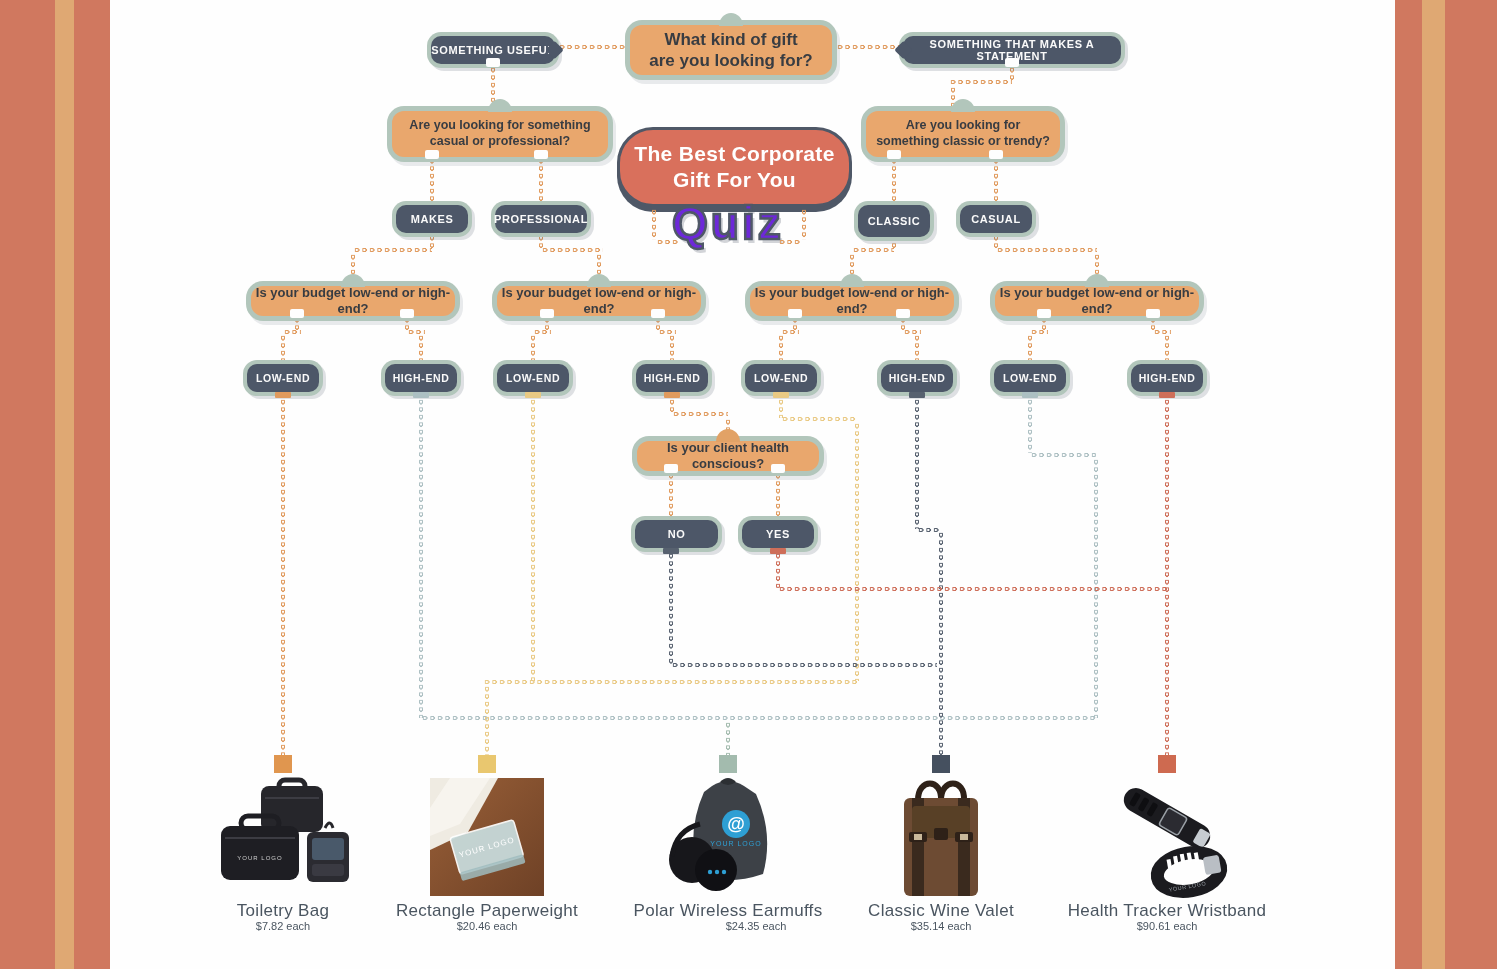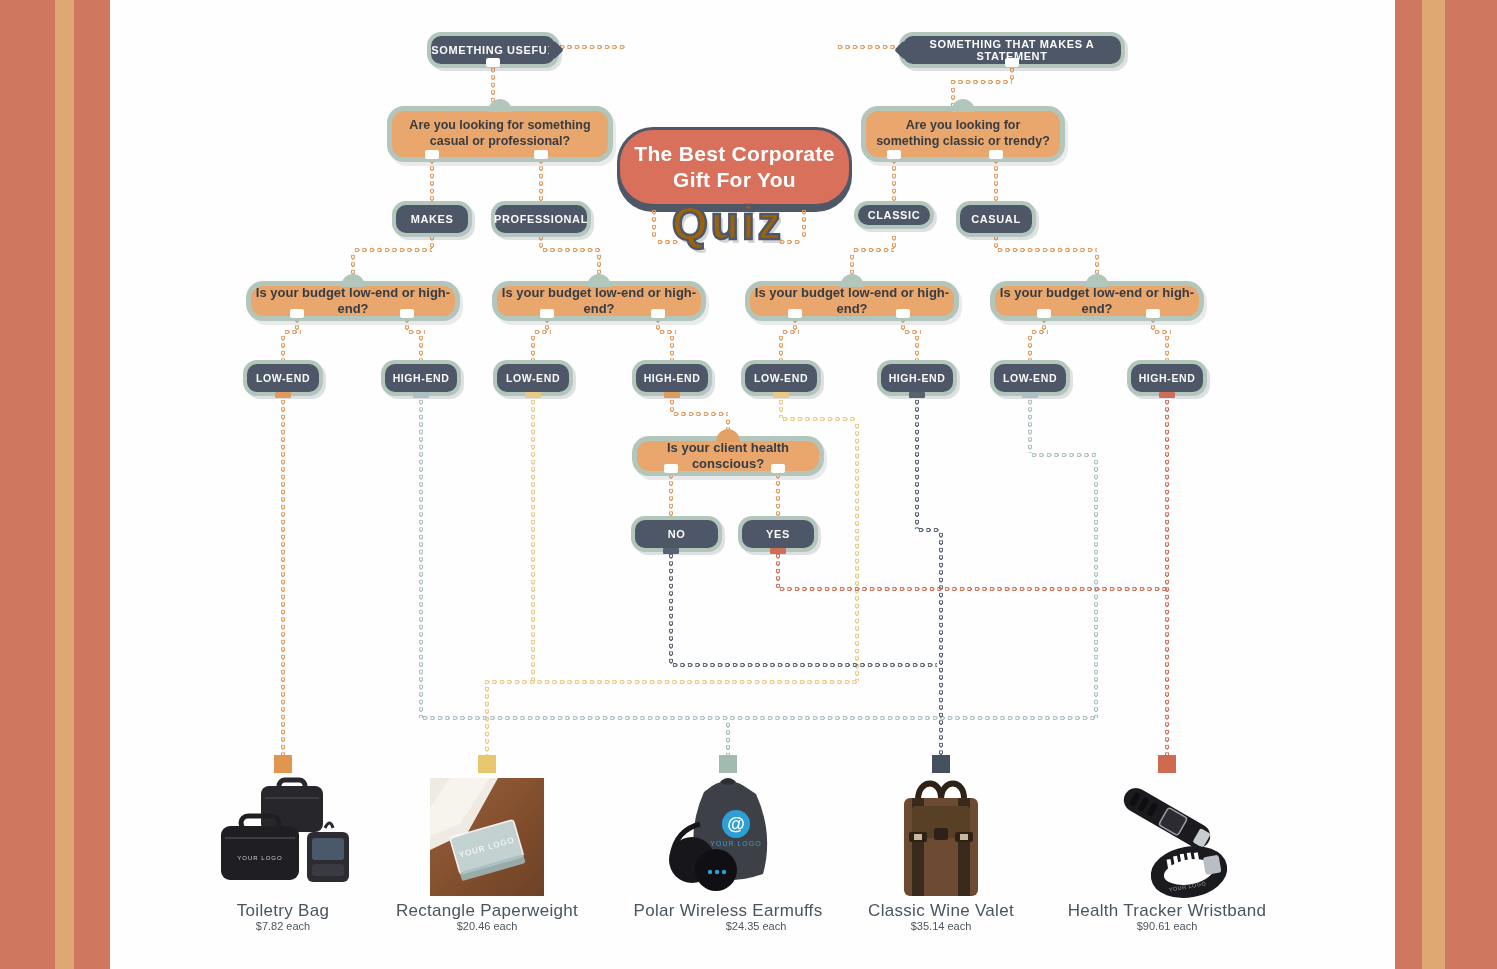--- a/index.html
+++ b/index.html
@@ -21,21 +21,21 @@
   .qbox{position:absolute;background:#E9A76D;color:#383C42;border-radius:12px;
         box-shadow:0 0 0 5px #B2C6BB, 3px 4px 0 5px rgba(77,87,104,.12);
         display:flex;align-items:center;justify-content:center;text-align:center;
         font-weight:bold;line-height:1.25;}
   .qbox::before{content:'';position:absolute;top:-12px;left:50%;margin-left:-12px;width:24px;height:13px;
         background:#B2C6BB;border-radius:50% 50% 0 0 / 100% 100% 0 0;}
   .qbox.obump::before{background:#E2A266;}
   .titlebox{position:absolute;background:#D9705C;border:3px solid #4F5867;border-radius:36px;
         box-shadow:0 5px 0 0 #4F5867;display:flex;flex-direction:column;align-items:center;justify-content:center;
         color:#fff;font-weight:bold;font-size:21px;line-height:1.25;text-align:center;letter-spacing:.3px;}
-  .quiz{position:absolute;font-size:46px;font-weight:bold;color:#a16207;letter-spacing:3px;
+  .quiz{position:absolute;font-size:46px;font-weight:bold;color:#6d28d9;letter-spacing:3px;
         -webkit-text-stroke:2.5px #4F5867;text-shadow:3px 4px 0 rgba(79,88,103,.25);}
   .wtab{position:absolute;width:14px;height:9px;background:#FEFEFE;border-radius:2px;}
   .ctab{position:absolute;width:16px;height:6px;border-radius:1px;}
   .sq{position:absolute;width:18px;height:18px;}
   .product{position:absolute;}
   .pname{position:absolute;color:#4A5560;font-size:17px;text-align:center;letter-spacing:.3px;}
   .pprice{position:absolute;color:#4A5560;font-size:11px;text-align:center;}
 </style>
 </head>
 <body>
@@ -128,20 +128,26 @@
   <div class="dh" style="--c:#57616F;left:917px;top:526px;width:24px"></div>
   <div class="dv" style="--c:#57616F;left:937px;top:531px;height:224px"></div>
 
   <div class="dv" style="--c:#CE6E59;left:774px;top:552px;height:36px"></div>
   <div class="dh" style="--c:#CE6E59;left:778px;top:585px;width:389px"></div>
   <div class="dv" style="--c:#CE6E59;left:1163px;top:398px;height:357px"></div>
 
   <div class="pill point-r" style="left:431px;top:36px;width:124px;height:28px">
       <span>SOMETHING USEFUL</span>
     </div>
+  <div class="qbox" style="left:630px;top:25px;width:202px;height:50px;font-size:17px">
+    <div>
+        <div>What kind of gift</div>
+        <div>are you looking for?</div>
+      </div>
+  </div>
   <div class="pill point-l" style="left:903px;top:36px;width:218px;height:28px">
       <span>SOMETHING THAT MAKES A STATEMENT</span>
     </div>
 
   <div class="qbox" style="left:392px;top:111px;width:200px;height:46px;font-size:12.5px;padding:0 8px">
       <span>Are you looking for something casual or professional?</span>
     </div>
   <div class="qbox" style="left:866px;top:111px;width:174px;height:46px;font-size:12.5px;padding:0 10px">
       <span>Are you looking for something classic or trendy?</span>
     </div>
@@ -155,21 +161,21 @@
   <div class="dh" style="--c:#E09A5D;left:656px;top:238px;width:24px"></div>
   <div class="dv" style="--c:#E09A5D;left:800px;top:208px;height:32px"></div>
   <div class="dh" style="--c:#E09A5D;left:778px;top:238px;width:24px"></div>
 
   <div class="pill" style="left:396px;top:205px;width:72px;height:28px">
       <span>MAKES</span>
     </div>
   <div class="pill" style="left:495px;top:205px;width:92px;height:28px">
       <span>PROFESSIONAL</span>
     </div>
-  <div class="pill" style="left:858px;top:205px;width:72px;height:20px">
+  <div class="pill" style="left:858px;top:205px;width:72px;height:32px">
       <span>CLASSIC</span>
     </div>
   <div class="pill" style="left:960px;top:205px;width:72px;height:28px">
       <span>CASUAL</span>
     </div>
 
   <div class="qbox" style="left:251px;top:286px;width:204px;height:30px;font-size:13px">
       <span>Is your budget low-end or high-end?</span>
     </div>
   <div class="qbox" style="left:497px;top:286px;width:204px;height:30px;font-size:13px">

